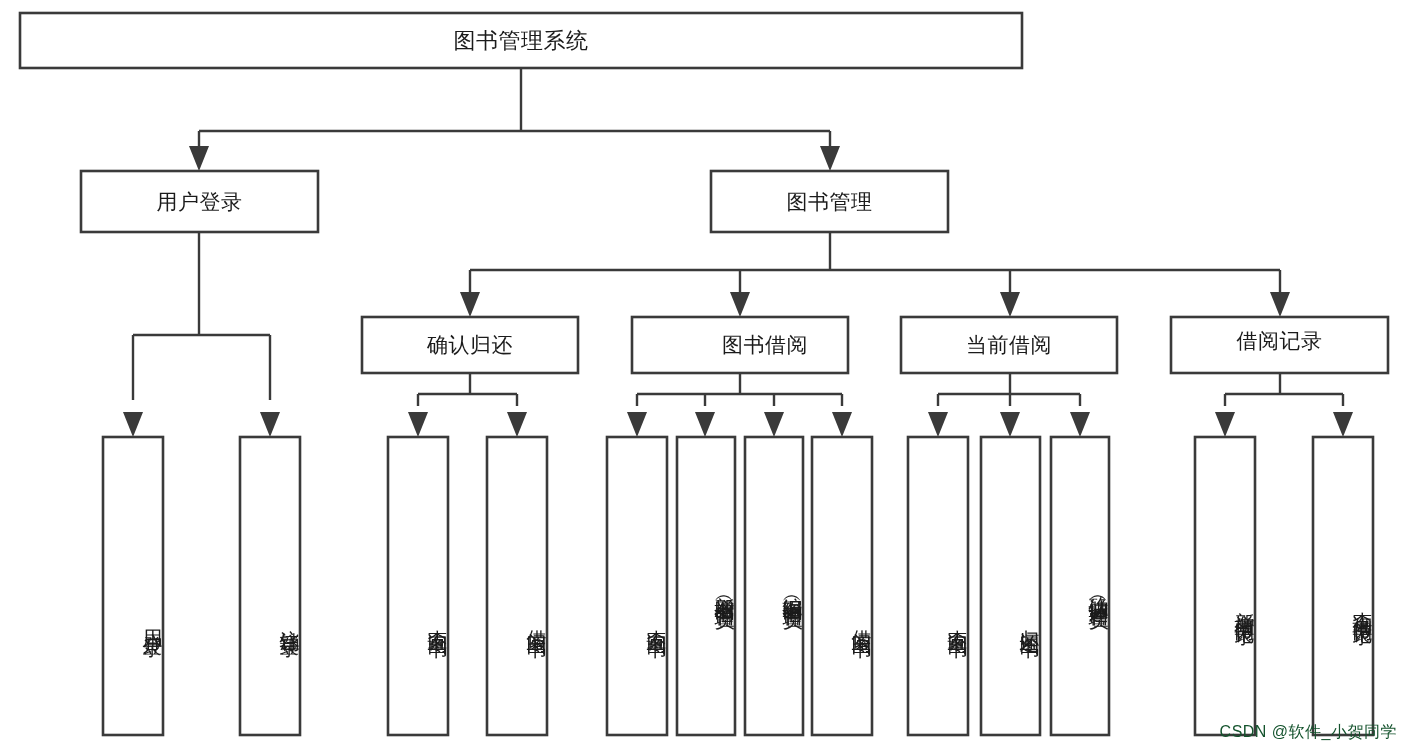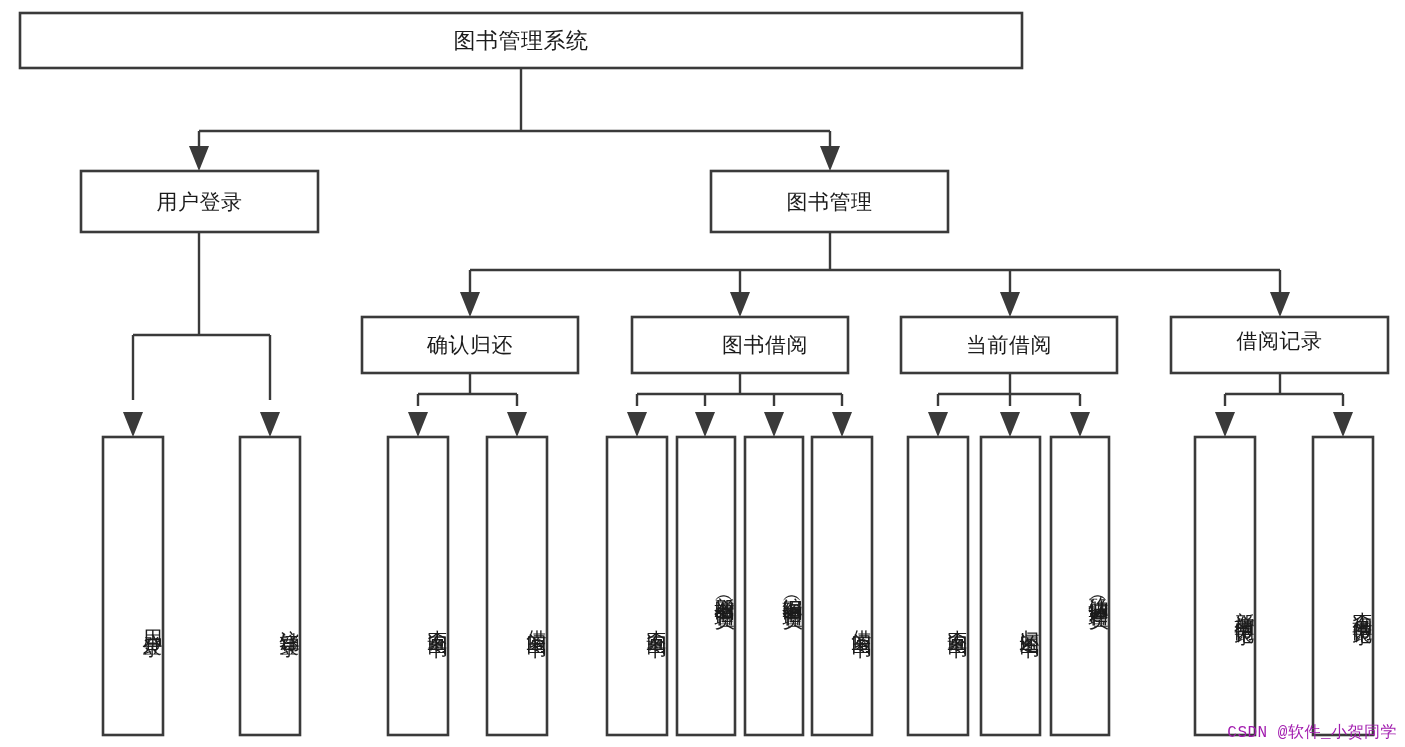--- a/index.html
+++ b/index.html
@@ -73,22 +73,22 @@
   }
   .label-v.tall {
     padding-top: 2px;
     letter-spacing: 2px;
   }
   #watermark {
     position: absolute;
     right: 8px;
     bottom: 4px;
     font-size: 16px;
-    color: #a21caf;
-    font-family: Liberation Mono, monospace;
+    color: #14532d;
+    font-family: Liberation Sans, sans-serif;
     white-space: nowrap;
     letter-spacing: 0.5px;
   }
 </style>
 </head>
 <body>
 
 <div id="diagram-root">
 
   <svg id="diagram-svg" viewBox="0 0 1405 747">

